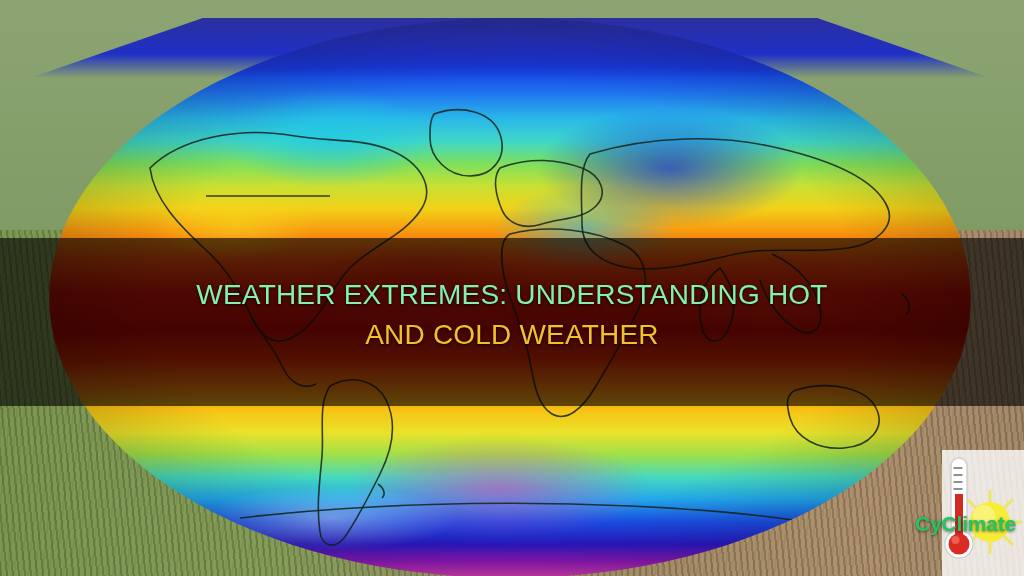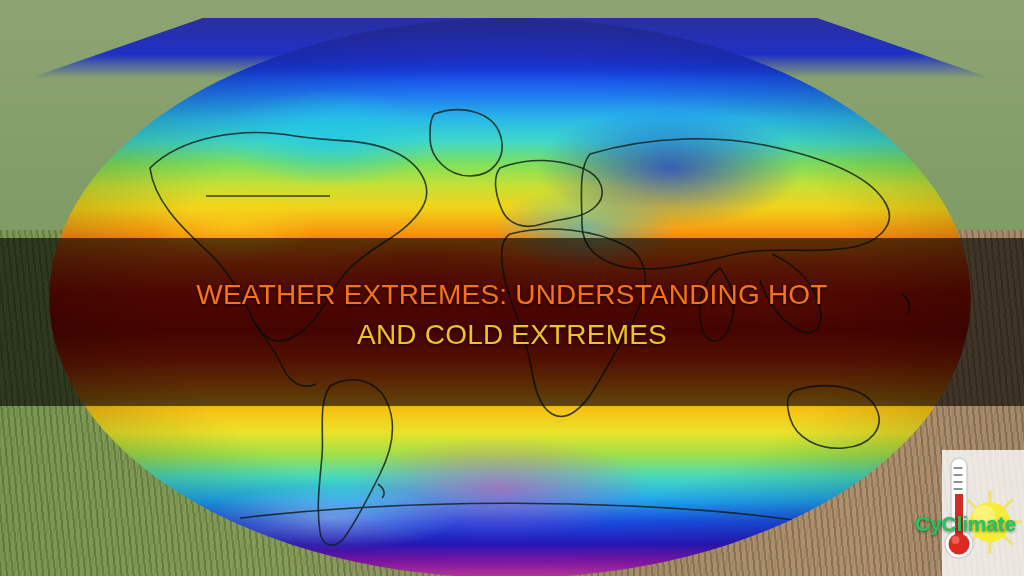--- a/index.html
+++ b/index.html
@@ -144,21 +144,21 @@
   
   .headline {
     position:absolute;
     left:0; right:0; top:275px;
     text-align:center;
     line-height:1.42;
     letter-spacing:.2px;
   }
   .headline .l1 {
     display:block;
-    color:#f97316;
+    color:#86efac;
     font-size:28px;
     font-weight:400;
     text-shadow:0 1px 3px rgba(0,0,0,.85);
   }
   .headline .l2 {
     display:block;
     color:#f5c026;
     font-size:28px;
     font-weight:400;
     text-shadow:0 1px 3px rgba(0,0,0,.85);
@@ -257,21 +257,21 @@
       </svg>
     </div>
 
     <div class="globe-soft"></div>
   </div>
 
   <div class="band"></div>
 
   <div class="headline">
     <span class="l1">WEATHER EXTREMES: UNDERSTANDING HOT</span>
-    <span class="l2">AND COLD EXTREMES</span>
+    <span class="l2">AND COLD WEATHER</span>
   </div>
 
   <div class="brand">
     <div class="brand-card"></div>
 
     <svg class="brand-sun" viewBox="0 0 64 64" aria-hidden="true">
       <g stroke="#EFE46A" stroke-width="3" stroke-linecap="round">
         <line x1="32" y1="1" x2="32" y2="12"></line>
         <line x1="32" y1="52" x2="32" y2="63"></line>
         <line x1="1" y1="32" x2="12" y2="32"></line>

